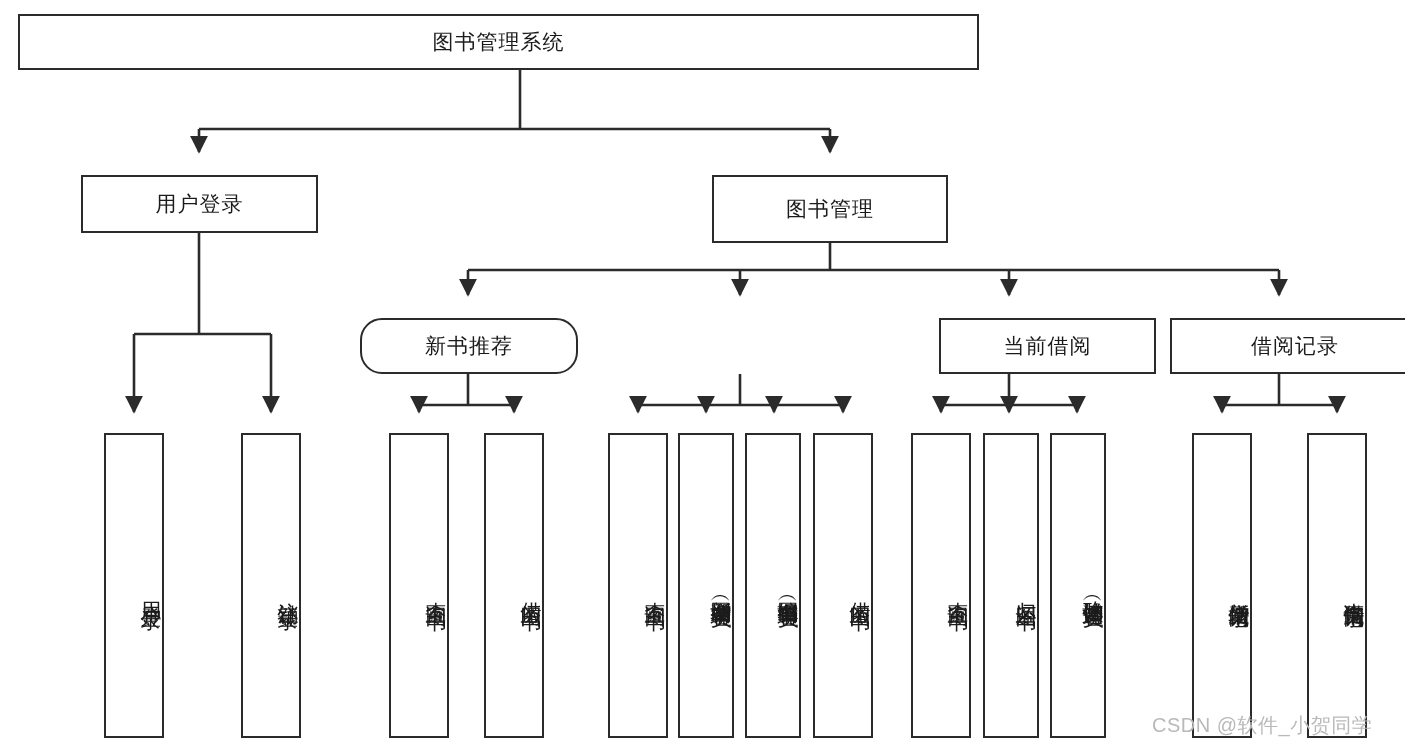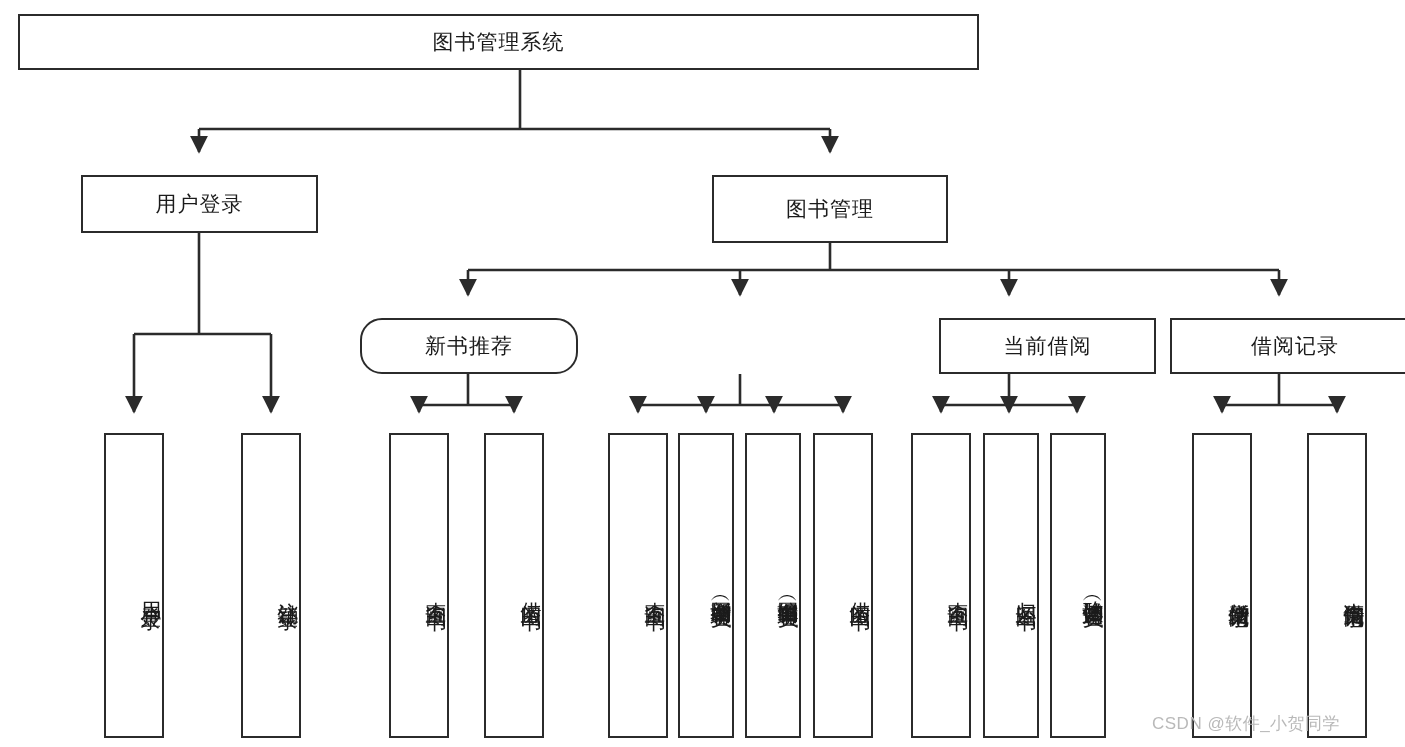--- a/index.html
+++ b/index.html
@@ -50,21 +50,21 @@
     line-height: 1.05;
   }
   .node.v.tall {
     padding-top: 6px;
     letter-spacing: 1px;
   }
   #watermark {
     position: absolute;
     left: 1152px;
     top: 712px;
-    font-size: 17px;
+    font-size: 20px;
     color: #b9b9b9;
     white-space: nowrap;
     letter-spacing: 0.5px;
   }
 </style>
 </head>
 <body>
 
 <div id="stage">
 

